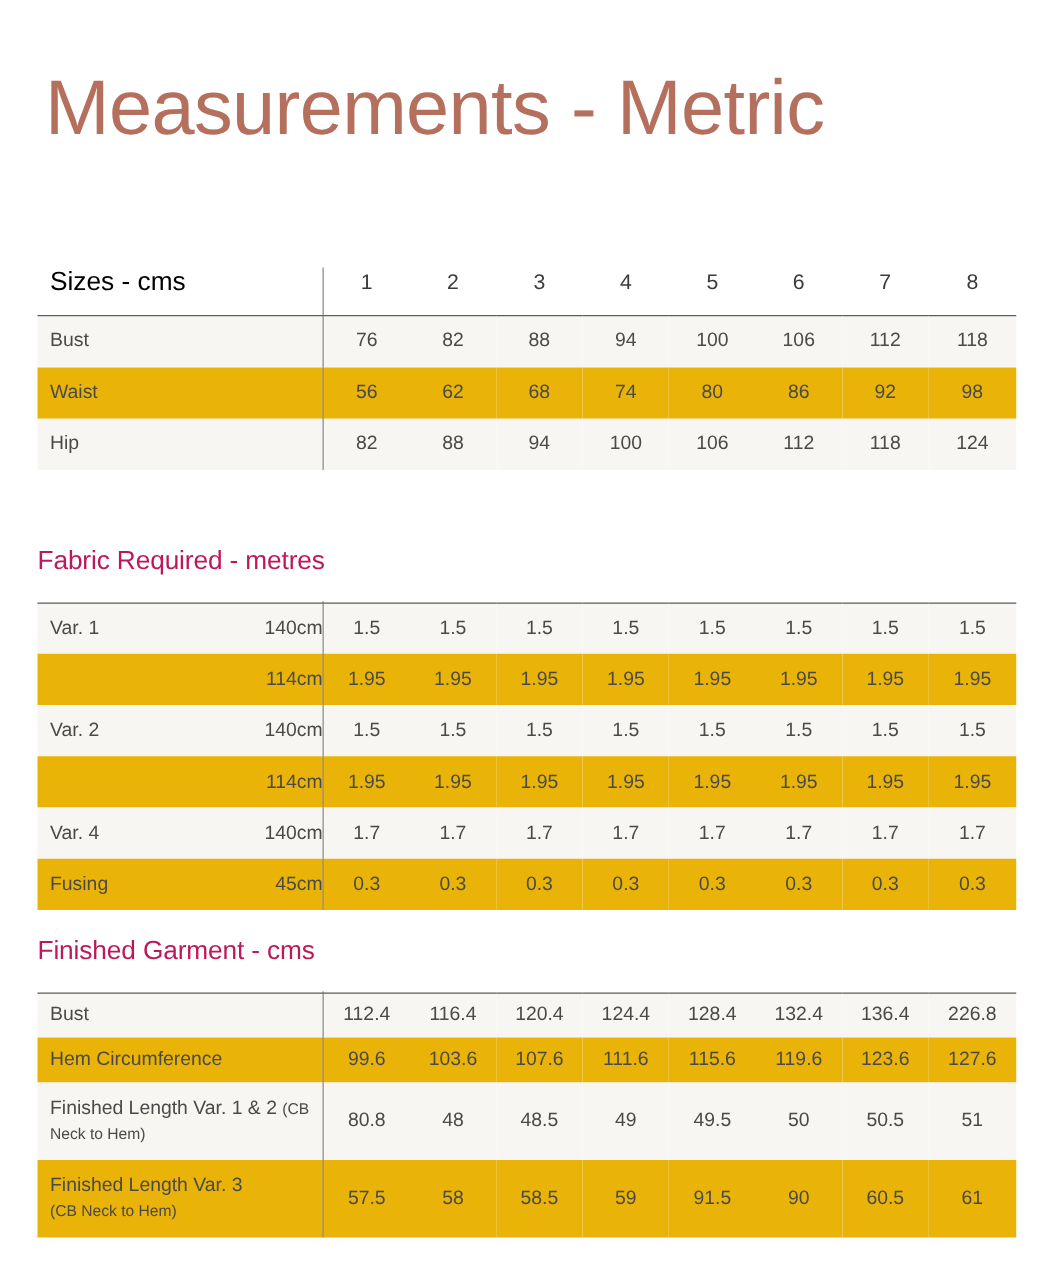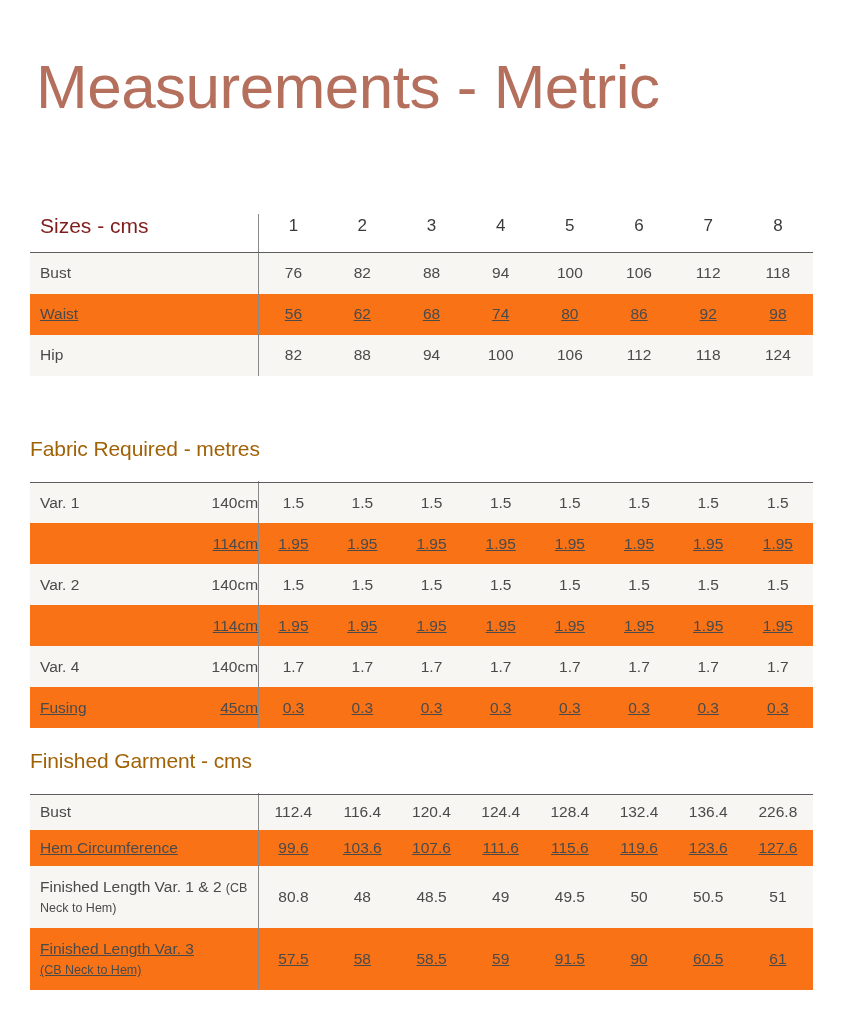--- a/index.html
+++ b/index.html
@@ -39,21 +39,21 @@
 
   
   .section { position: absolute; left: 0; width: 845px; }
   #section-sizes    { top: 214px; }
   #section-fabric   { top: 437px; }
   #section-finished { top: 749px; }
 
   .section-heading {
     font-size: 21px;
     font-weight: 400;
-    color: #a16207;
+    color: #be185d;
     letter-spacing: -0.1px;
     margin: 0 0 21px 30px;
     line-height: 1.1;
   }
 
   
   table.data-table {
     border-collapse: collapse;
     table-layout: fixed;
     margin-left: 30px;
@@ -73,21 +73,21 @@
     padding-bottom: 14px;
     font-size: 17px;
     color: #3a3a3a;
     text-align: center;
     background: #ffffff;
   }
   tr.head-row th.head-label {
     text-align: left;
     font-size: 21px;
     padding-left: 10px;
-    color: #7f1d1d;
+    color: #000000;
   }
   tr.head-row th.divider-cell {
     border-right: 1.3px solid #8a8a8a;
   }
   
   tr.rule-row th {
     border-bottom: 1.3px solid #5d5d5d;
     height: 1px;
     padding: 0;
     background: #ffffff;
@@ -106,21 +106,21 @@
     padding-left: 10px;
   }
   tbody tr.data-row td.row-sublabel {
     text-align: right;
     padding-left: 0px;
   }
   tbody tr.data-row td.divider-cell {
     border-right: 1.3px solid #8a8a8a;
   }
   tbody tr.stripe td { background: #f7f6f2; }
-  tbody tr.plain  td { background: #f97316; text-decoration: underline; }
+  tbody tr.plain  td { background: #eab308; }
 
   
   #table-finished tbody tr.data-row td { height: 36px; }
   #table-finished tbody tr.tall td { height: 62px; }
   .sub-note { font-size: 12.5px; }
 
   .lbl-wrap { line-height: 1.28; display: block; }
 </style>
 </head>
 <body>

